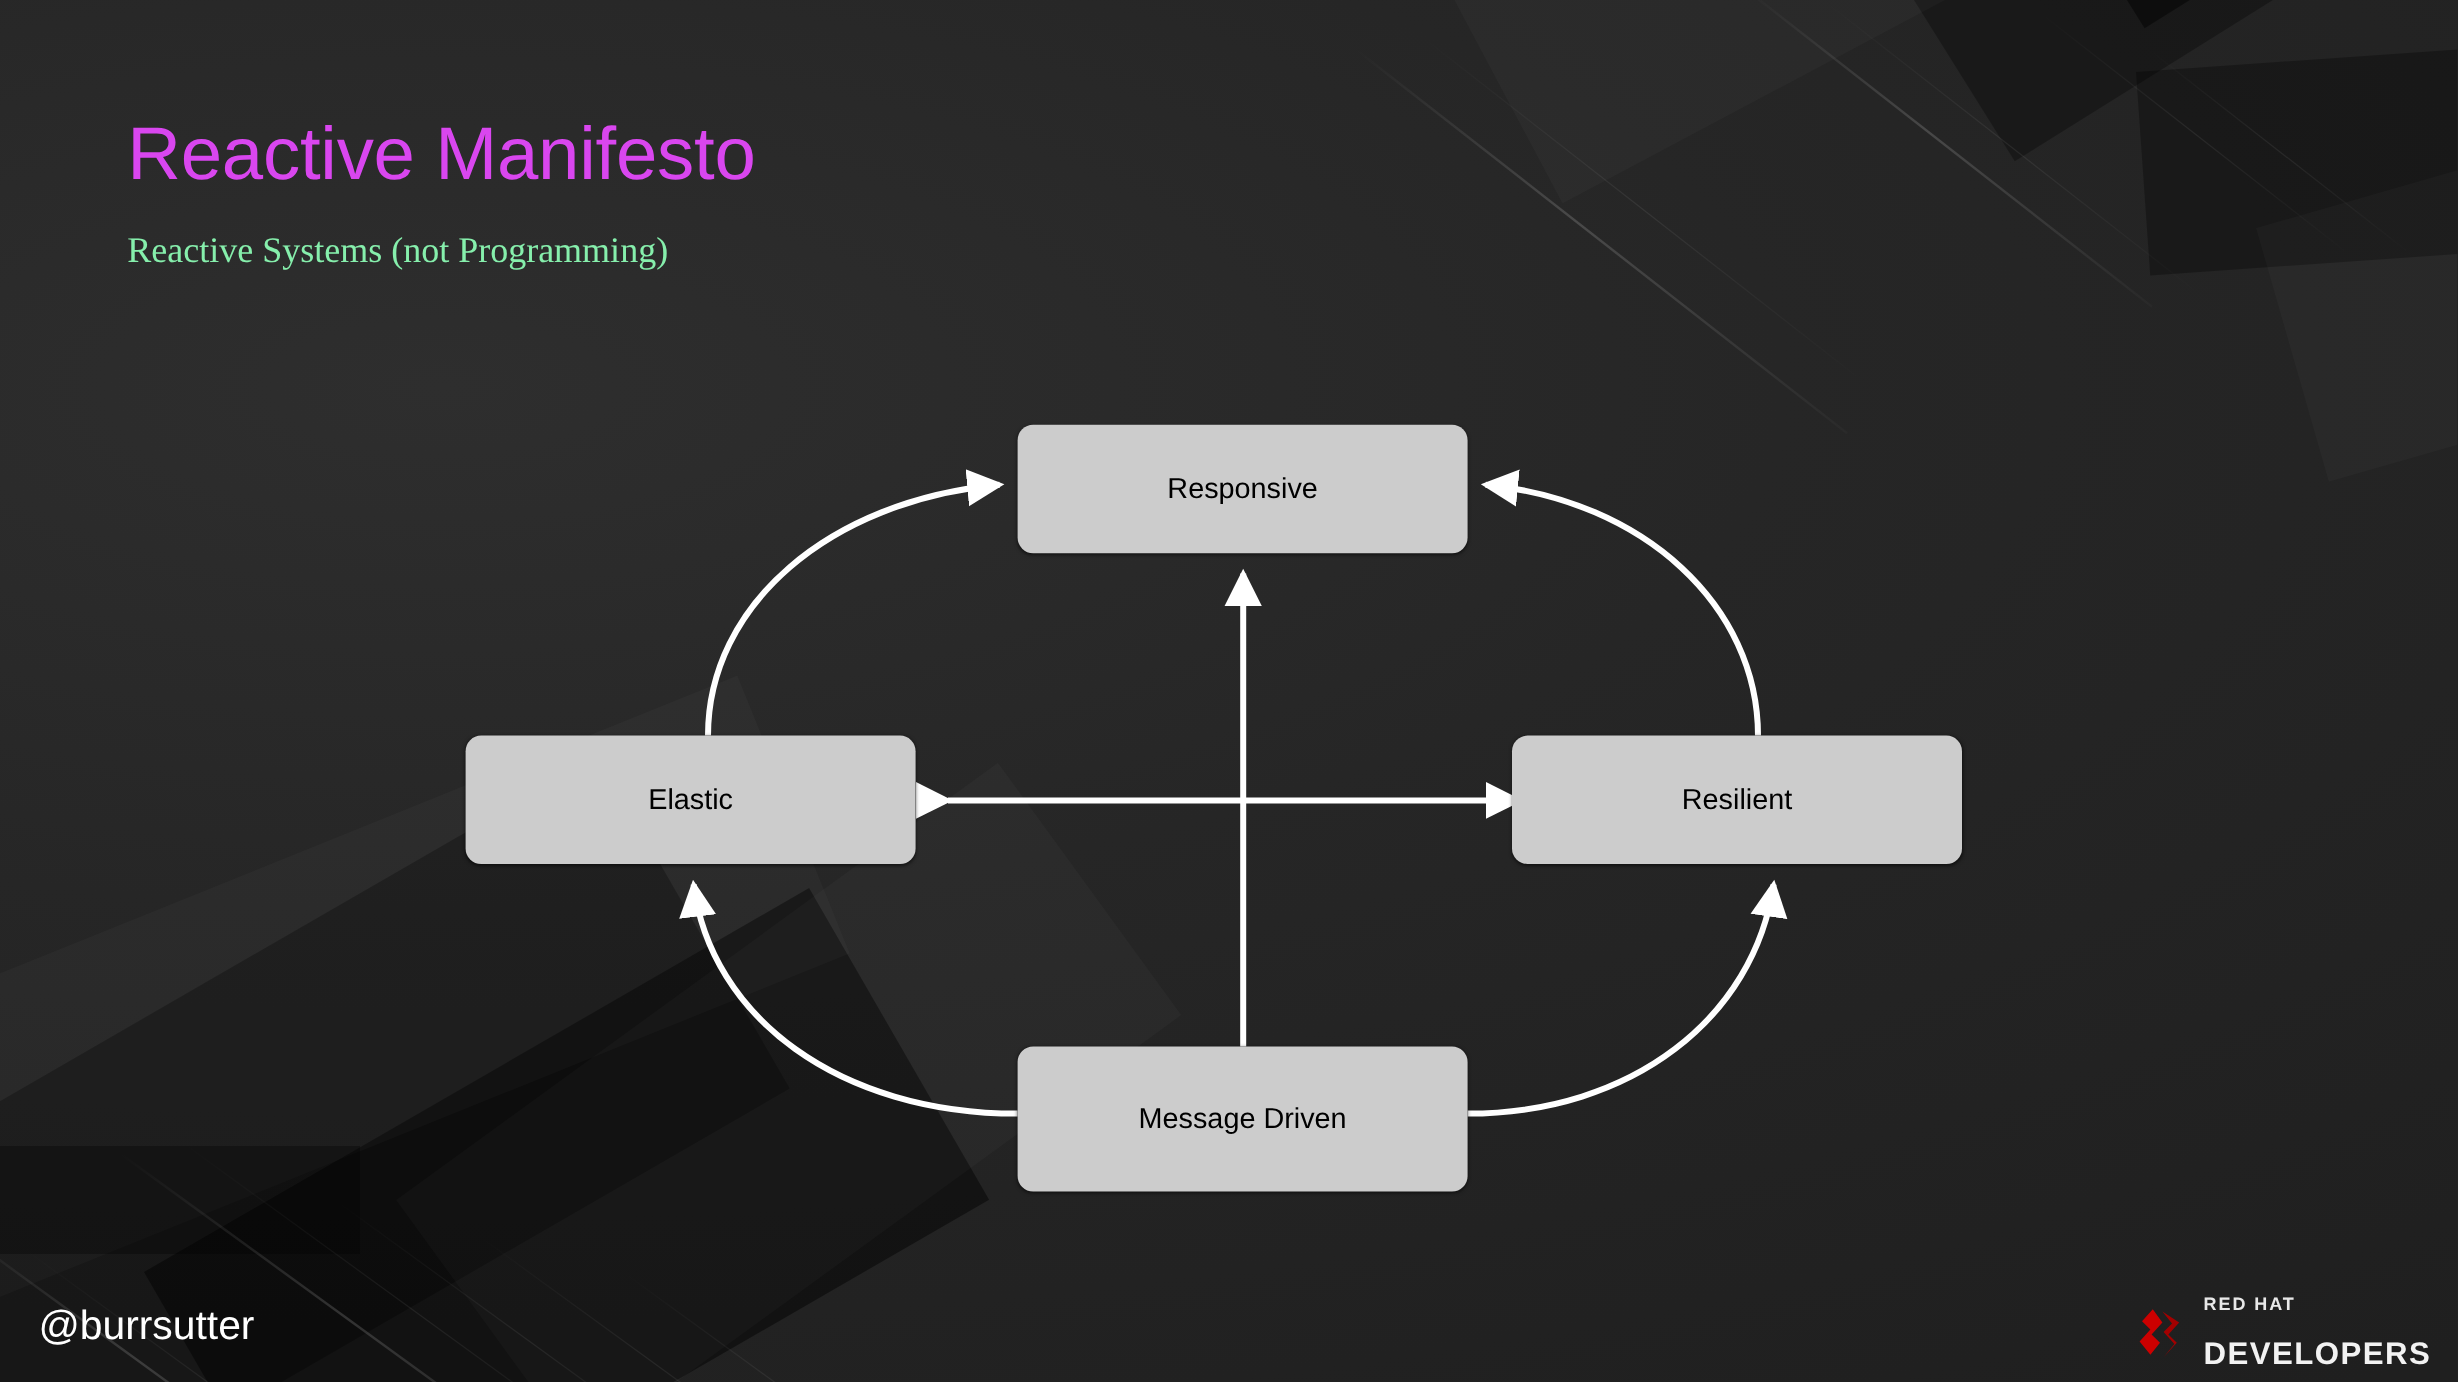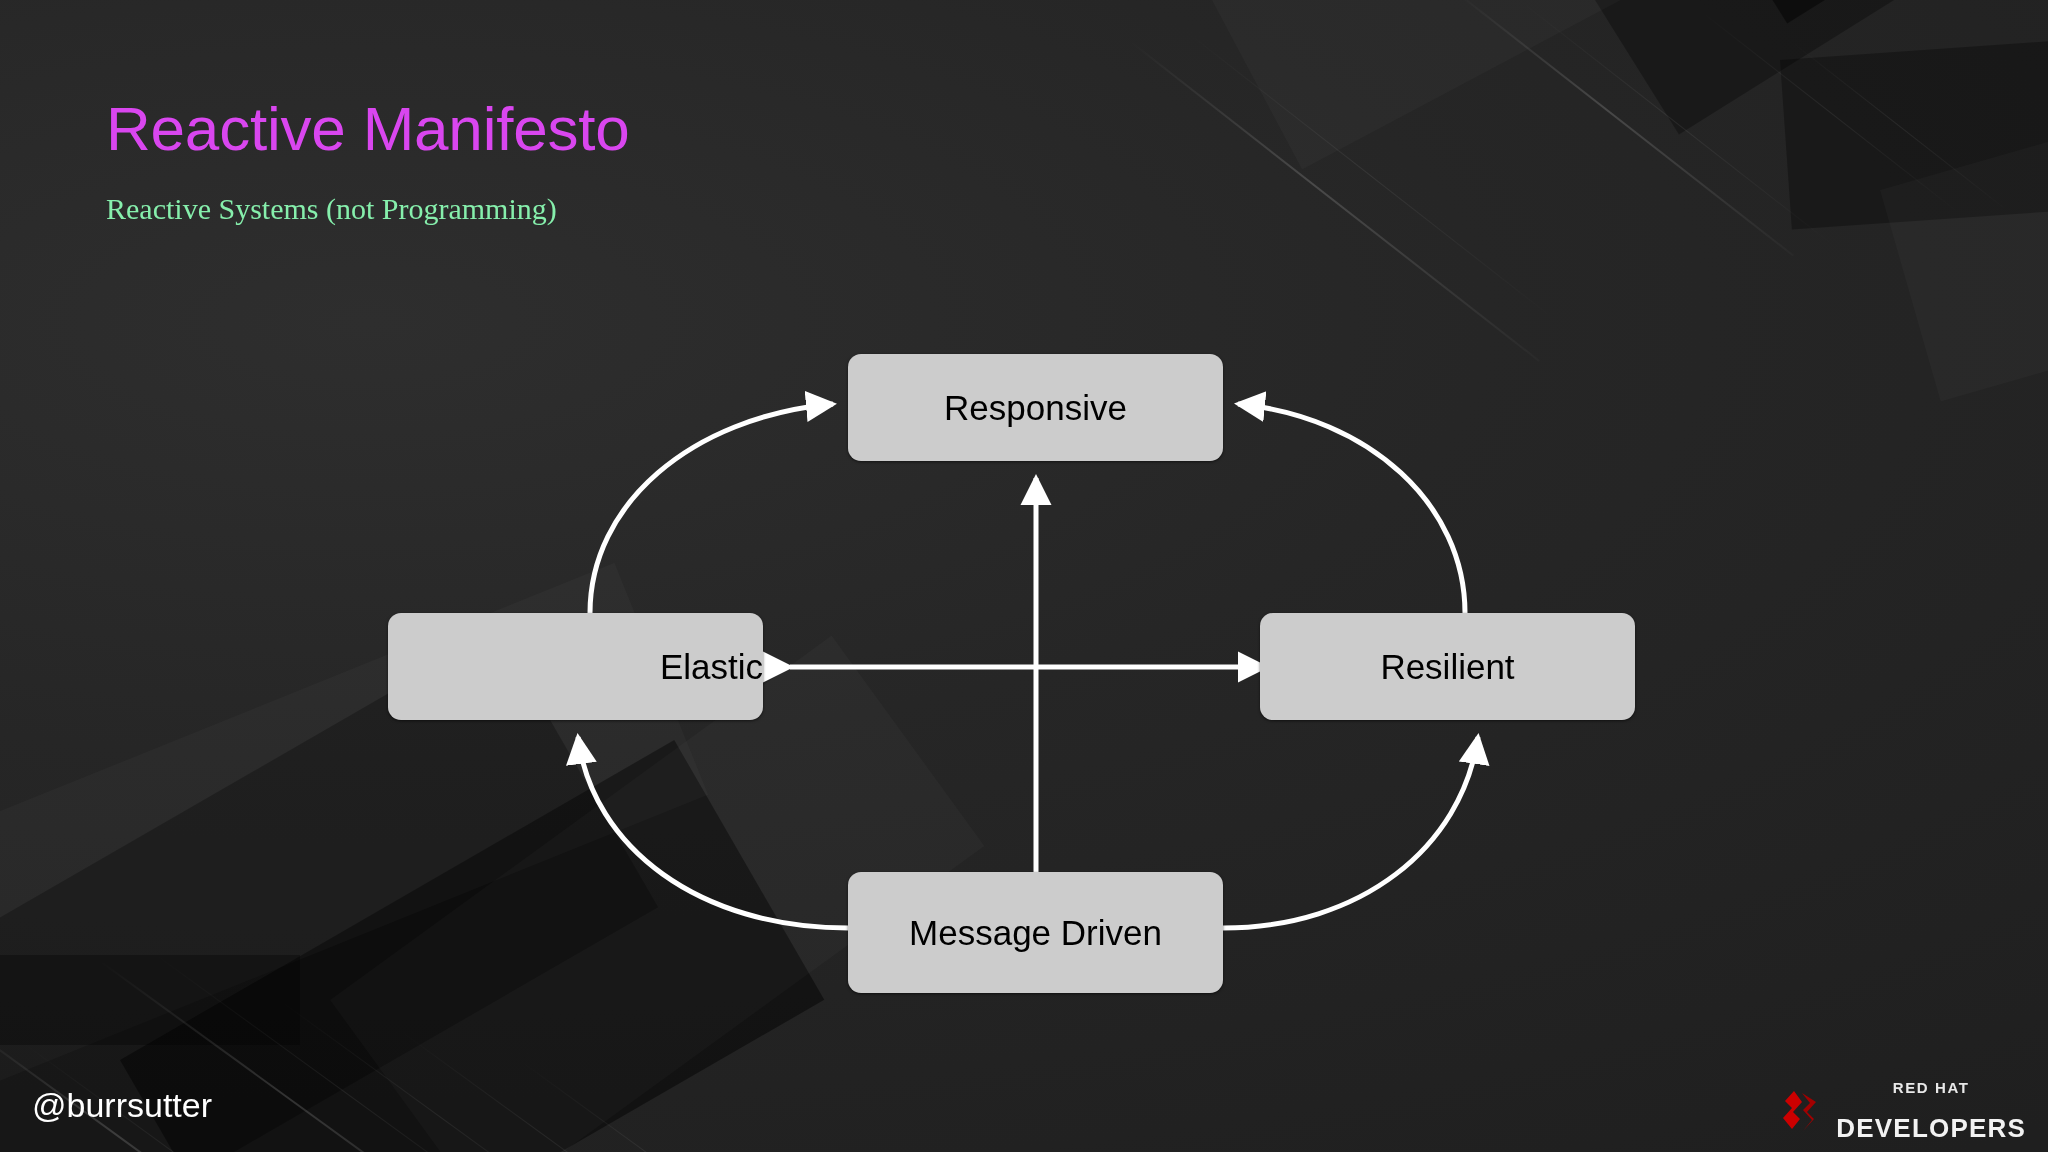--- a/index.html
+++ b/index.html
@@ -62,26 +62,26 @@
     width:2048px; height:1152px;
   }
   #diagram svg { position:absolute; left:0; top:0; width:2048px; height:1152px; }
 
   .node {
     position:absolute;
     background:#cccccc;
     border-radius:13px;
     display:flex; align-items:center; justify-content:center;
     color:#000000;
-    font-size:35px; font-weight:400;
+    font-size:24px; font-weight:400;
     box-shadow:0 1px 3px rgba(0,0,0,0.55);
     white-space:nowrap;
   }
   #node-responsive   { left:848px;  top:354px;  width:375px; height:107px; }
-  #node-elastic      { left:388px;  top:613px;  width:375px; height:107px;justify-content:flex-end; }
+  #node-elastic      { left:388px;  top:613px;  width:375px; height:107px; }
   #node-resilient    { left:1260px; top:613px;  width:375px; height:107px; }
   #node-message      { left:848px;  top:872px;  width:375px; height:121px; }
 
   
   #handle {
     position:absolute; left:32px; top:1086px;
     font-size:34px; color:#ffffff;
     white-space:nowrap;
   }
   #link {
@@ -89,21 +89,21 @@
     font-size:33px; color:#2b5bd7;
     text-decoration:underline;
     text-underline-offset:3px;
     white-space:nowrap;
     cursor:pointer;
   }
 
   
   #logo {
     position:absolute; right:22px; top:1080px;
-    display:flex; align-items:center; gap:12px;text-align:center;
+    display:flex; align-items:center; gap:12px;
   }
   #logo-mark { width:52px; height:46px; flex:0 0 auto; }
   #logo-text { display:flex; flex-direction:column; line-height:1; }
   #logo-text .l1 {
     font-size:15px; font-weight:bold; color:#e8e8e8;
     letter-spacing:1.6px;
   }
   #logo-text .l2 {
     font-size:26px; font-weight:bold; color:#f2f2f2;
     letter-spacing:1.2px; margin-top:20px;

